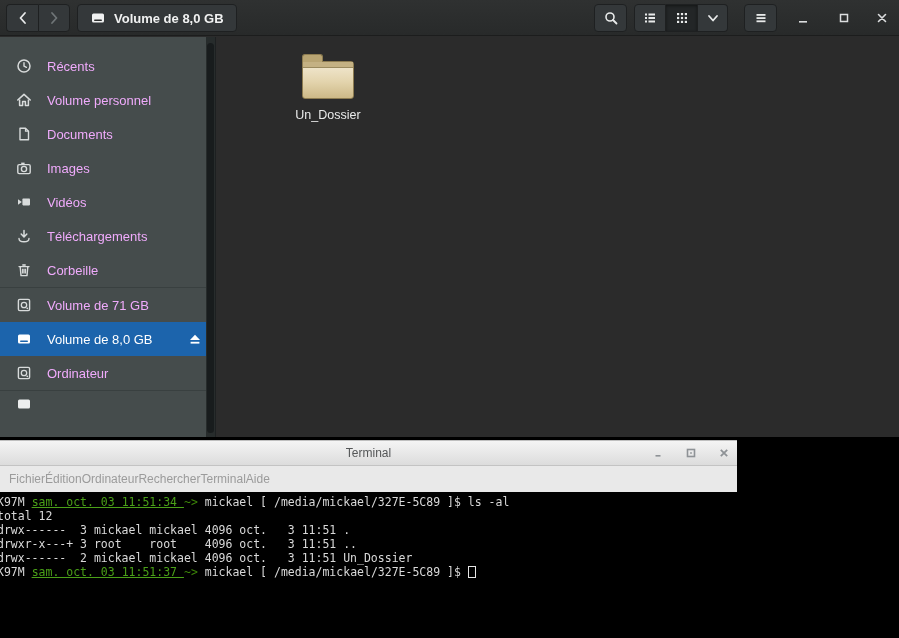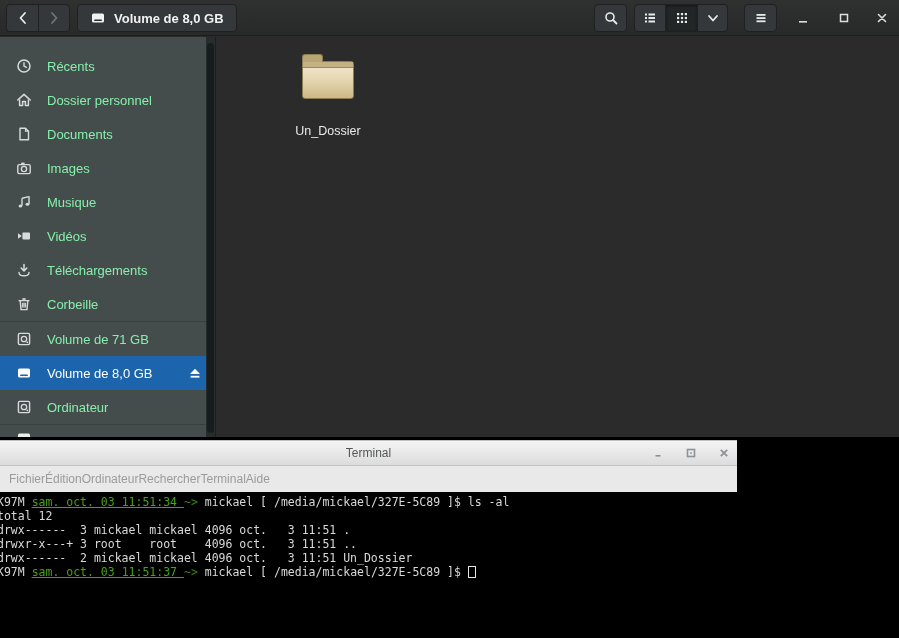--- a/index.html
+++ b/index.html
@@ -30,33 +30,33 @@
   .viewgroup .seg:first-child { border-radius:4px 0 0 4px; }
   .viewgroup .seg:last-child { border-radius:0 4px 4px 0; width:30px; }
   .viewgroup .seg.active { background:#232627; box-shadow:inset 0 1px 3px rgba(0,0,0,.45); }
   .menubtn { left:744px; width:33px; }
   .winctl { position:absolute; top:5px; width:26px; height:26px; display:flex;
     align-items:center; justify-content:center; color:#dcdedf; }
 
   .fw-body { position:absolute; top:37px; left:0; width:899px; height:400px; display:flex; }
   .sidebar { width:215px; height:100%; background:#454c4c; position:relative; overflow:hidden; }
   .side-item { height:34px; display:flex; align-items:center; padding-left:16px; gap:15px;
-    color:#86efac; font-size:13px; position:relative; }
+    color:#f0abfc; font-size:13px; position:relative; }
   .side-item.selected { background:#1c64ac; color:#ffffff; }
   .side-item .eject { position:absolute; right:12px; top:9px; }
   .side-sep { height:1px; background:#394040; margin:0; }
   .side-scroll { position:absolute; right:0; top:0; width:9px; height:100%; background:#272c2c; }
   .side-scroll .thumb { position:absolute; left:1px; top:6px; width:7px; height:390px;
     background:#181c1d; border-radius:4px; }
   .icn { width:16px; height:16px; flex:0 0 16px; }
 
   .content { flex:1; height:100%; background:#2b2b2b; border-left:1px solid #1d2021;
     position:relative; }
   .file-item { position:absolute; left:58px; top:10px; width:108px; display:flex;
-    flex-direction:column; align-items:center;gap:16px; }
+    flex-direction:column; align-items:center; }
   .folder-icn { width:52px; height:38px; margin-top:14px; position:relative;
     background:linear-gradient(#f3ead4 0%, #e3d4ad 55%, #cdb987 100%);
     border:1px solid #8d7c51; border-radius:2px 3px 3px 3px; }
   .folder-icn::before { content:""; position:absolute; left:-1px; top:-8px; width:19px; height:9px;
     background:#b9a573; border:1px solid #8d7c51; border-bottom:none; border-radius:3px 3px 0 0; }
   .folder-icn::after { content:""; position:absolute; left:0; top:0; width:100%; height:5px;
     background:#c4b183; border-bottom:1px solid #9a8a5e; }
   .file-label { margin-top:9px; font-size:12.5px; color:#e9eaea; }
 
   
@@ -184,49 +184,40 @@
             <path d="M8 4.8 V8 L10.4 9.3" fill="none" stroke="#d8dbdb" stroke-width="1.4" stroke-linecap="round"></path>
           </svg>
         <span>Récents</span>
       </div>
 
       <div class="side-item">
         <svg class="icn" viewBox="0 0 16 16">
             <path d="M1.8 8 L8 2.3 L14.2 8" fill="none" stroke="#d8dbdb" stroke-width="1.6" stroke-linecap="round" stroke-linejoin="round"></path>
             <path d="M3.6 7.4 V13.4 H6.6 V9.6 H9.4 V13.4 H12.4 V7.4" fill="none" stroke="#d8dbdb" stroke-width="1.5" stroke-linejoin="round"></path>
           </svg>
-        <span>Dossier personnel</span>
+        <span>Volume personnel</span>
       </div>
 
       <div class="side-item">
         <svg class="icn" viewBox="0 0 16 16">
             <path d="M4 2.2 H9.5 L12.5 5.2 V13.8 H4 Z" fill="none" stroke="#d8dbdb" stroke-width="1.4" stroke-linejoin="round"></path>
             <path d="M9.5 2.2 V5.2 H12.5" fill="none" stroke="#d8dbdb" stroke-width="1.2"></path>
           </svg>
         <span>Documents</span>
       </div>
 
       <div class="side-item">
         <svg class="icn" viewBox="0 0 16 16">
             <rect x="1.8" y="4.6" width="12.4" height="9" rx="1.4" fill="none" stroke="#d8dbdb" stroke-width="1.4"></rect>
             <rect x="5.2" y="2.6" width="3.4" height="2" fill="#d8dbdb"></rect>
             <circle cx="8" cy="9" r="2.6" fill="none" stroke="#d8dbdb" stroke-width="1.4"></circle>
           </svg>
         <span>Images</span>
       </div>
 
-      <div class="side-item">
-        <svg class="icn" viewBox="0 0 16 16">
-            <path d="M6 4.2 L13 2.6 V10.2" fill="none" stroke="#d8dbdb" stroke-width="1.4" stroke-linejoin="round"></path>
-            <path d="M6 4.2 V11.8" stroke="#d8dbdb" stroke-width="1.4"></path>
-            <ellipse cx="4.4" cy="11.9" rx="1.8" ry="1.5" fill="#d8dbdb"></ellipse>
-            <ellipse cx="11.4" cy="10.3" rx="1.8" ry="1.5" fill="#d8dbdb"></ellipse>
-          </svg>
-        <span>Musique</span>
-      </div>
 
       <div class="side-item">
         <svg class="icn" viewBox="0 0 16 16">
             <polygon points="2,5.2 5.8,8 2,10.8" fill="#d8dbdb"></polygon>
             <rect x="6.4" y="4.6" width="7.6" height="6.8" rx="0.8" fill="#d8dbdb"></rect>
           </svg>
         <span>Vidéos</span>
       </div>
 
       <div class="side-item">

